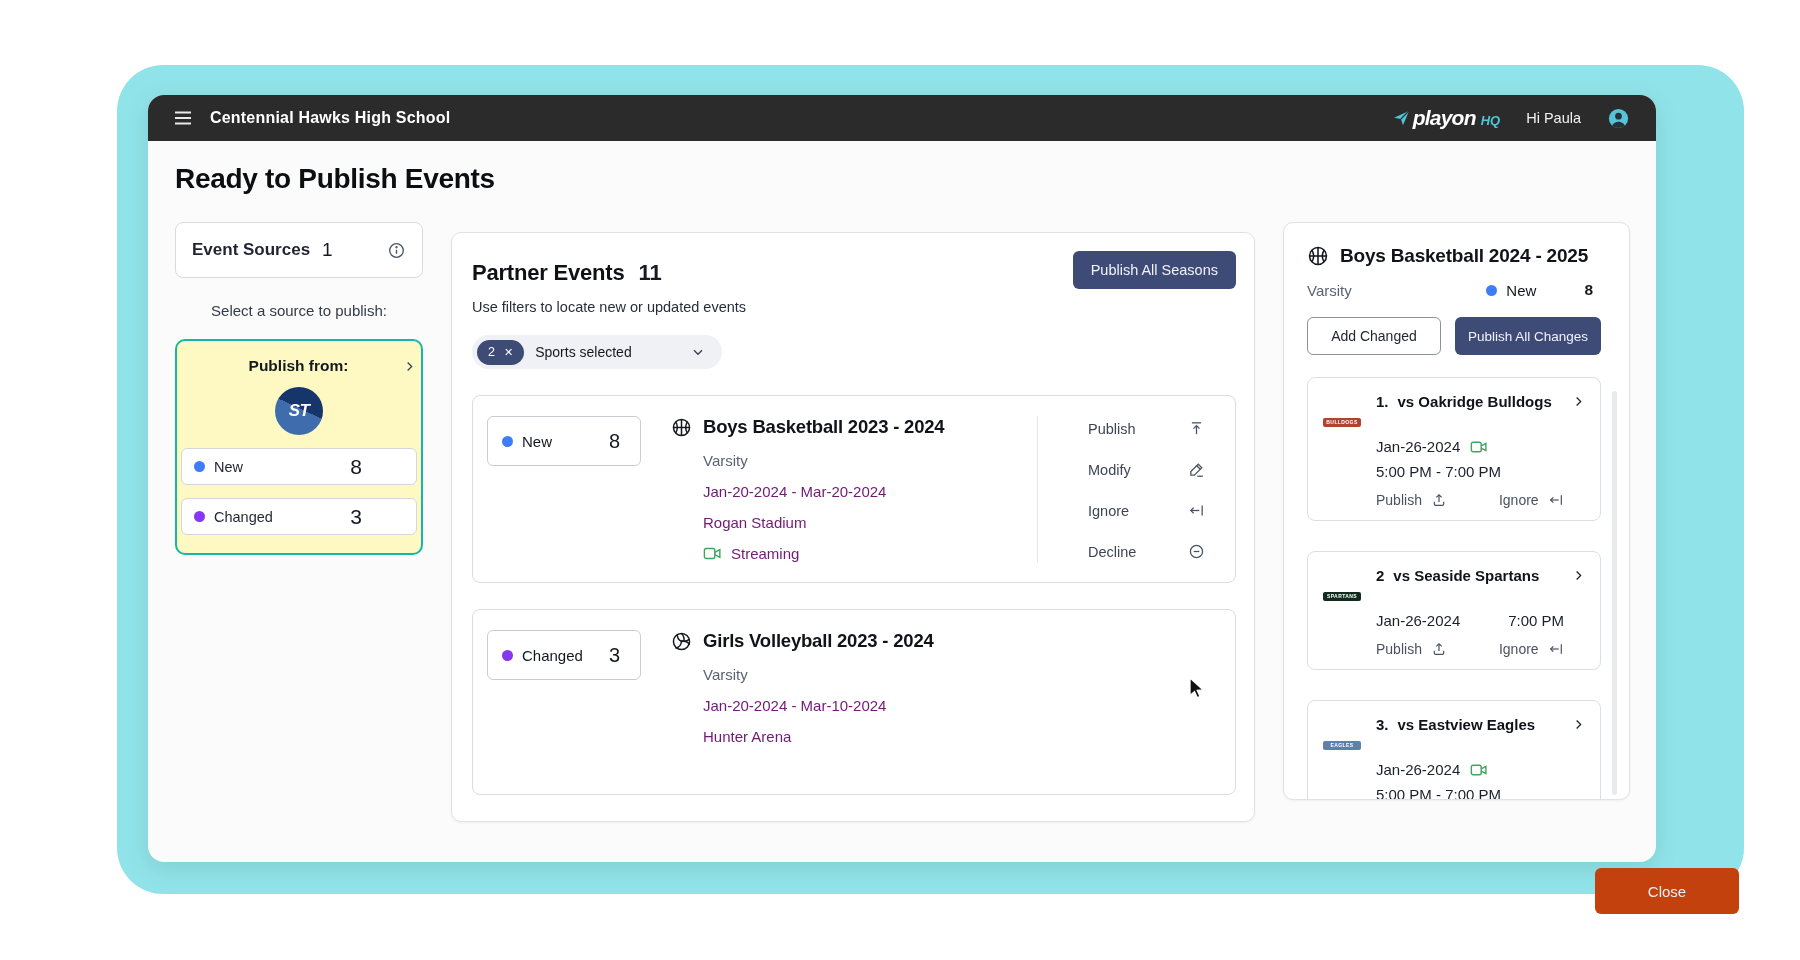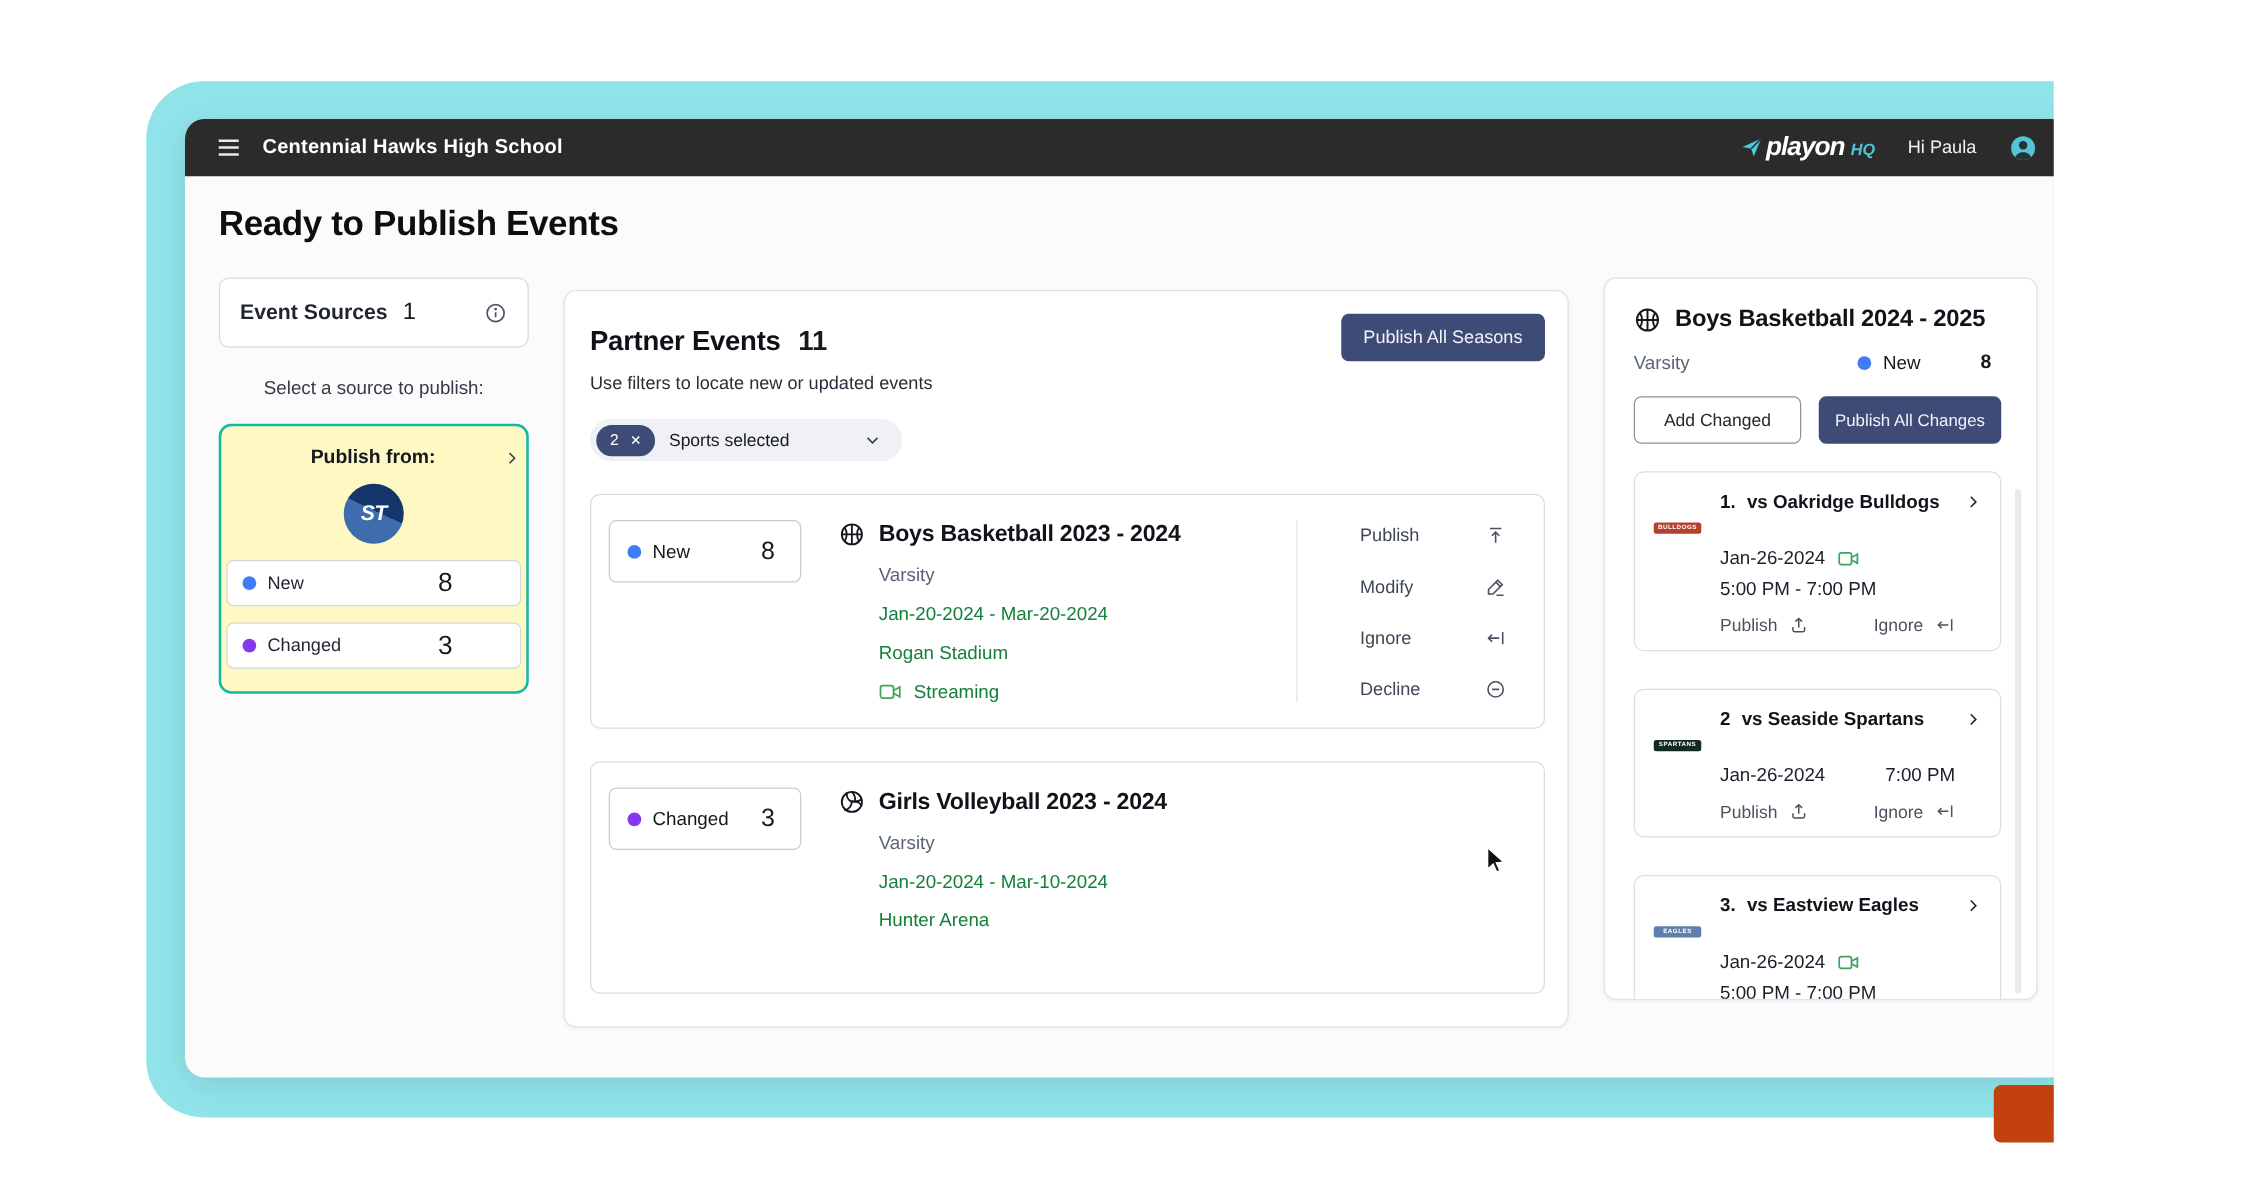--- a/index.html
+++ b/index.html
@@ -1,17 +1,17 @@
 <!DOCTYPE html>
 <html><head>
 <meta charset="utf-8">
 <style>
   * { margin:0; padding:0; box-sizing:border-box; }
   body { background:#ffffff; font-family:"Liberation Sans","DejaVu Sans",sans-serif; }
-  .stage { position:relative; width:1643px; height:960px; background:#ffffff; overflow:hidden; color:#16191F; }
+  .stage { position:relative; width:1800px; height:960px; background:#ffffff; overflow:hidden; color:#16191F; }
 
   .cyan-shell { position:absolute; left:117px; top:65px; width:1627px; height:829px;
     background:#90E4E9; border-radius:46px; }
 
   .window { position:absolute; left:31px; top:30px; width:1508px; height:767px;
     background:#FBFBFC; border-radius:16px; overflow:hidden; box-shadow:0 6px 24px rgba(0,0,0,.10); }
 
   
   .appbar { height:46px; background:#2B2B2B; display:flex; align-items:center; padding:0 26px; }
   .hamburger { display:flex; margin-right:18px; cursor:pointer; }
@@ -76,21 +76,21 @@
   .event-card { margin-top:26px; border:1px solid #DADCE0; border-radius:8px; background:#fff;
     padding:20px 0 20px 14px; min-height:186px; display:flex; }
   .status-box { width:154px; height:50px; border:1px solid #C9CCD2; border-radius:6px;
     display:flex; align-items:center; padding:0 14px; flex:none; align-self:flex-start; background:#fff; }
   .status-label { font-size:15px; color:#14181F; margin-left:9px; }
   .status-value { font-size:20px; font-weight:500; margin-left:auto; margin-right:6px; }
   .ec-main { margin-left:30px; flex:1; min-width:0; }
   .ec-title-row { display:flex; align-items:center; gap:11px; }
   .sport-icon { display:flex; color:#14181F; flex:none; }
   .ec-title { font-size:18.5px; font-weight:700; color:#101319; letter-spacing:-.2px; }
-  .ec-row { margin-top:14px; margin-left:32px; font-size:15px; color:#15803d; display:flex; align-items:center; gap:9px; }
+  .ec-row { margin-top:14px; margin-left:32px; font-size:15px; color:#701a75; display:flex; align-items:center; gap:9px; }
   .ec-level { color:#5A6474; }
   .ec-actions { width:198px; flex:none; border-left:1px solid #E4E6EA; margin-left:8px;
     padding:4px 30px 2px 50px; display:flex; flex-direction:column; justify-content:space-between; }
   .action { display:flex; align-items:center; justify-content:space-between; color:#3E4654;
     font-size:14.5px; cursor:pointer; }
   .action svg { color:#4A5260; }
   .pad-right { padding-right:20px; }
 
   
   .col-right { width:347px; flex:none; height:578px; overflow:hidden; position:relative;

